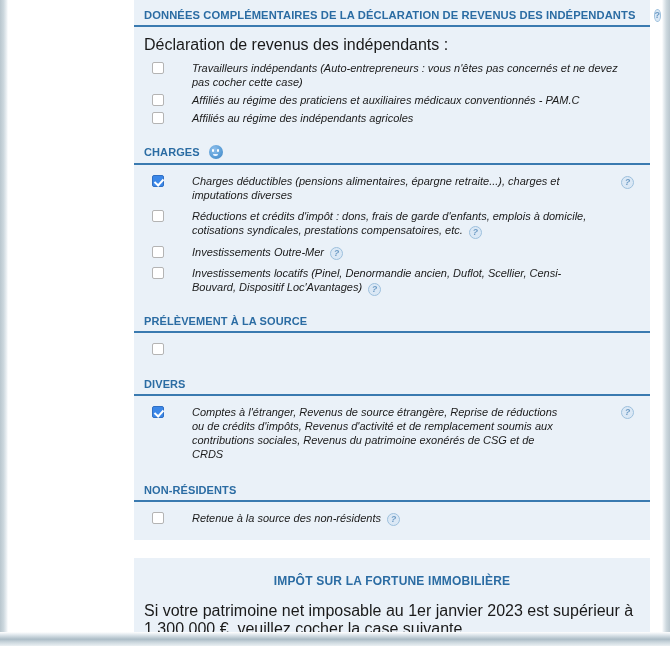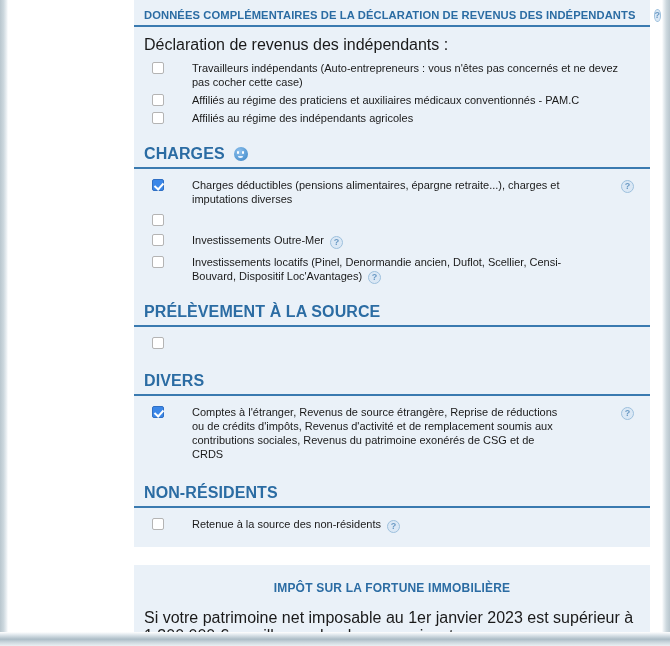--- a/index.html
+++ b/index.html
@@ -71,21 +71,21 @@
   .section-head {
     padding: 8px 10px 4px 10px;
     border-bottom: 2px solid #3a7ab0;
     display: flex;
     align-items: center;
     gap: 9px;
   }
   .section-head .title {
     color: #2b6ca3;
     font-weight: bold;
-    font-size: 16px;
+    font-size: 11px;
     letter-spacing: 0.1px;
     white-space: nowrap;
   }
   .section-head.main .title { font-size: 11.2px; }
   .section-head .spacer { flex: 1 1 auto; }
 
   
   .centered-title {
     text-align: center;
     color: #2b6ca3;
@@ -97,21 +97,21 @@
 
   
   .intro {
     padding: 9px 10px 3px 10px;
     font-size: 16px;
     color: #1a1a1a;
   }
   .intro.ifi { padding: 2px 10px 6px 10px; }
 
   
-  .rows { padding: 4px 10px 10px 10px; }
+  .rows { padding: 4px 10px 10px 10px; font-style: italic; }
   .rows.tight { padding-top: 2px; }
   .row {
     display: flex;
     align-items: flex-start;
     padding: 5px 0 5px 0;
   }
   .row.compact { padding: 2px 0 2px 0; }
   .row .cb-wrap {
     flex: 0 0 auto;
     width: 48px;
@@ -279,20 +279,23 @@
               <span class="helpslot pushright">
                 <span class="help">?</span>
               </span>
             </span>
           </div>
 
           <div class="row compact">
             <span class="cb-wrap">
               <span class="cb"></span>
             </span>
+            <span class="row-body">
+              <span class="label wide"><span>Réductions et crédits d'impôt : dons, frais de garde d'enfants, emplois à domicile, cotisations syndicales, prestations compensatoires, etc.</span><span class="help inline">?</span></span>
+            </span>
           </div>
 
           <div class="row">
             <span class="cb-wrap">
               <span class="cb"></span>
             </span>
             <span class="row-body">
               <span class="label"><span>Investissements Outre-Mer</span><span class="help inline">?</span></span>
             </span>
           </div>

